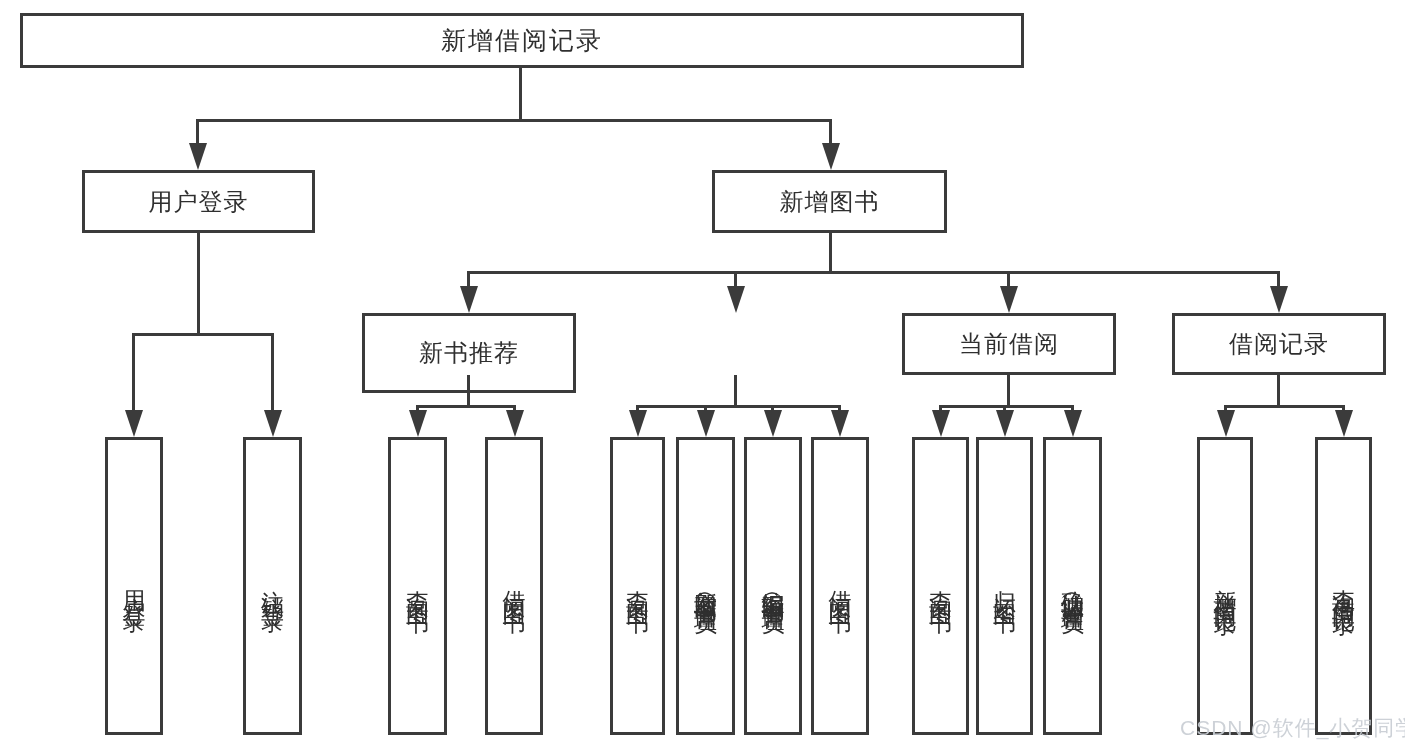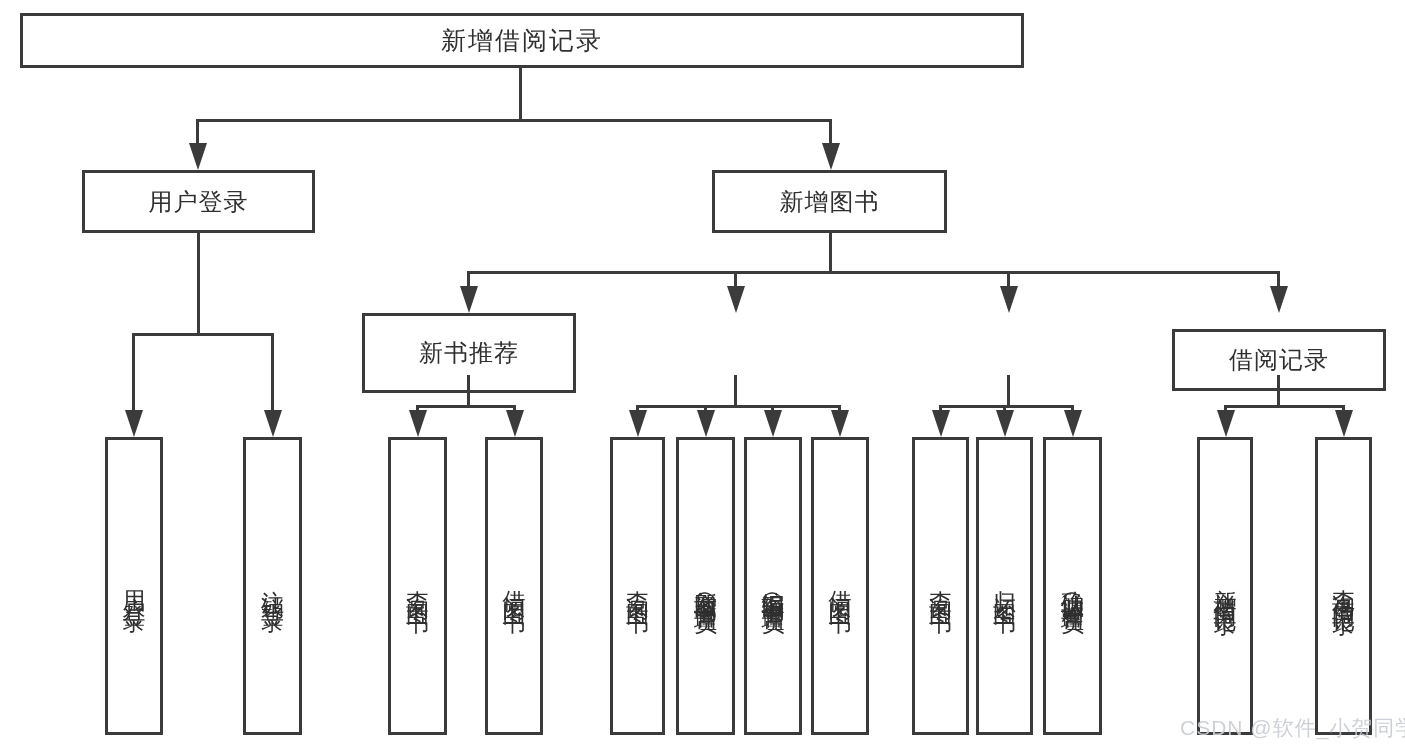--- a/index.html
+++ b/index.html
@@ -72,21 +72,24 @@
   <div class="vline" style="left:734px;top:271px;height:20px;"></div>
   <div class="arrow" style="left:727px;top:286px;"></div>
   <div class="vline" style="left:1007px;top:271px;height:20px;"></div>
   <div class="arrow" style="left:1000px;top:286px;"></div>
   <div class="vline" style="left:1277px;top:271px;height:20px;"></div>
   <div class="arrow" style="left:1270px;top:286px;"></div>
 
   <div class="box" style="left:362px;top:313px;width:214px;height:80px;">
     <span class="hlabel">新书推荐</span>
   </div>
-  <div class="box" style="left:1172px;top:313px;width:214px;height:62px;margin-top:16px;">
+  <div class="box" style="left:902px;top:313px;width:214px;height:62px;">
+    <span class="hlabel">当前借阅</span>
+  </div>
+  <div class="box" style="left:1172px;top:313px;width:214px;height:62px;">
     <span class="hlabel">借阅记录</span>
   </div>
 
   <div class="vline" style="left:467px;top:375px;height:33px;"></div>
   <div class="hline" style="left:416px;top:405px;width:100px;"></div>
   <div class="vline" style="left:416px;top:405px;height:15px;"></div>
   <div class="arrow" style="left:409px;top:410px;"></div>
   <div class="vline" style="left:513px;top:405px;height:15px;"></div>
   <div class="arrow" style="left:506px;top:410px;"></div>
 

